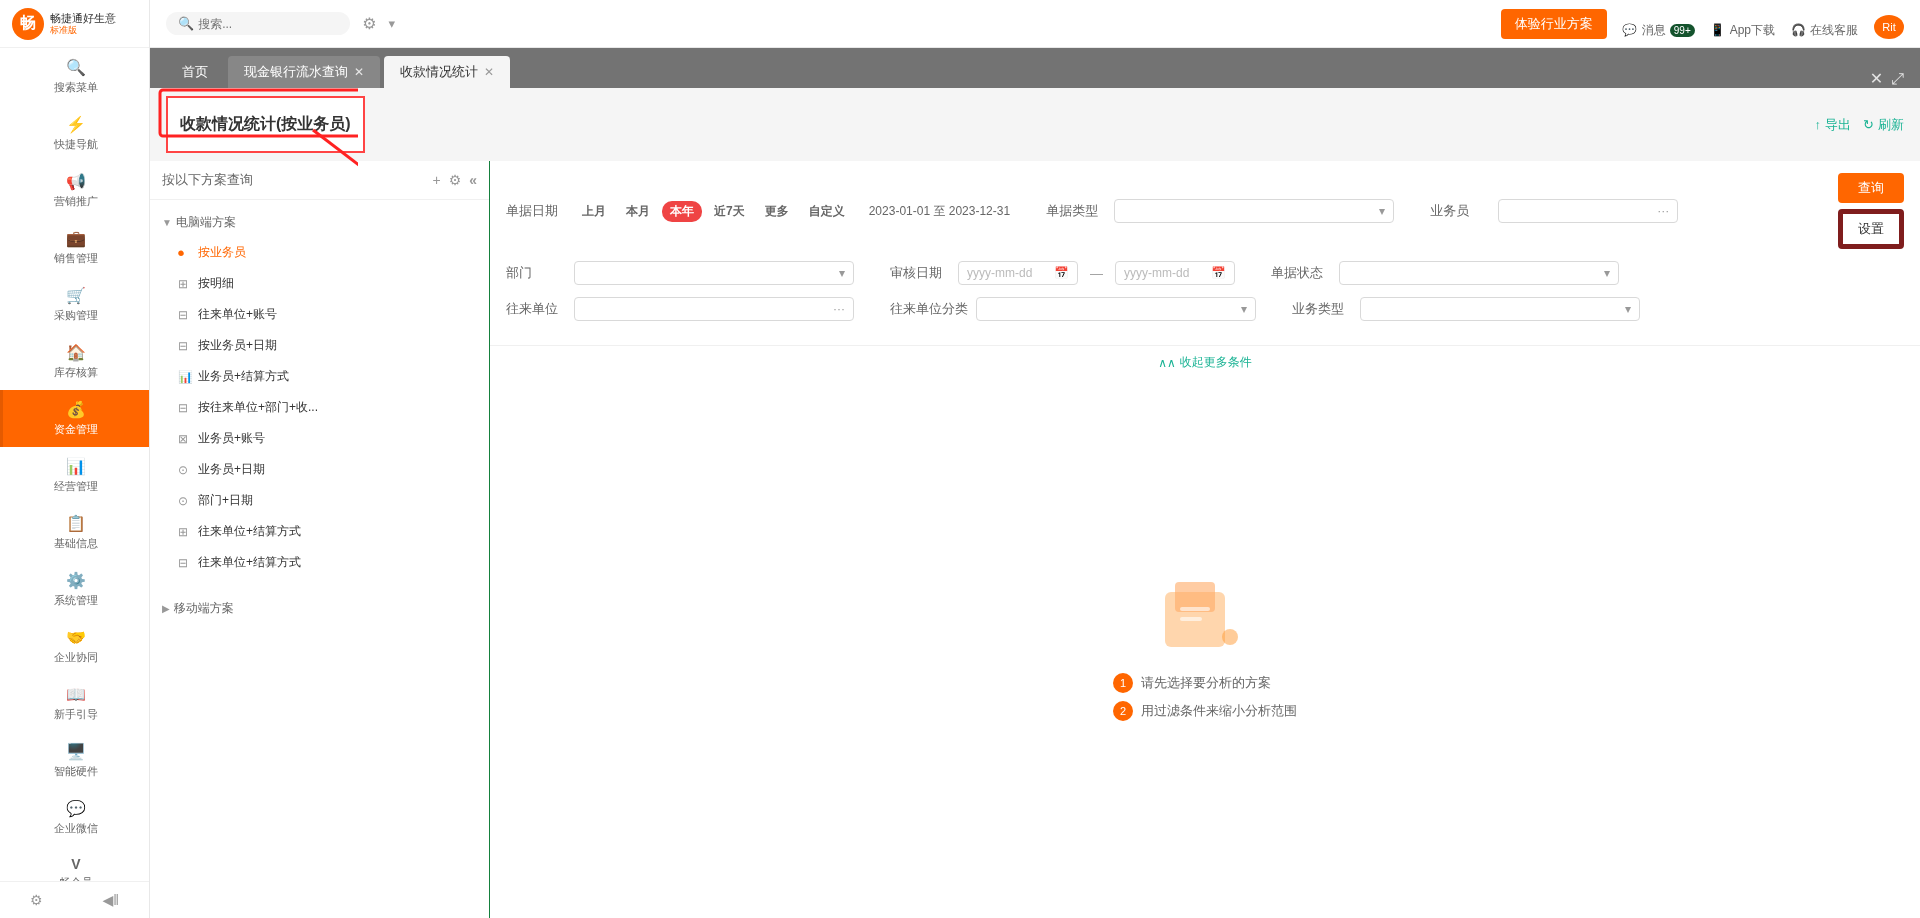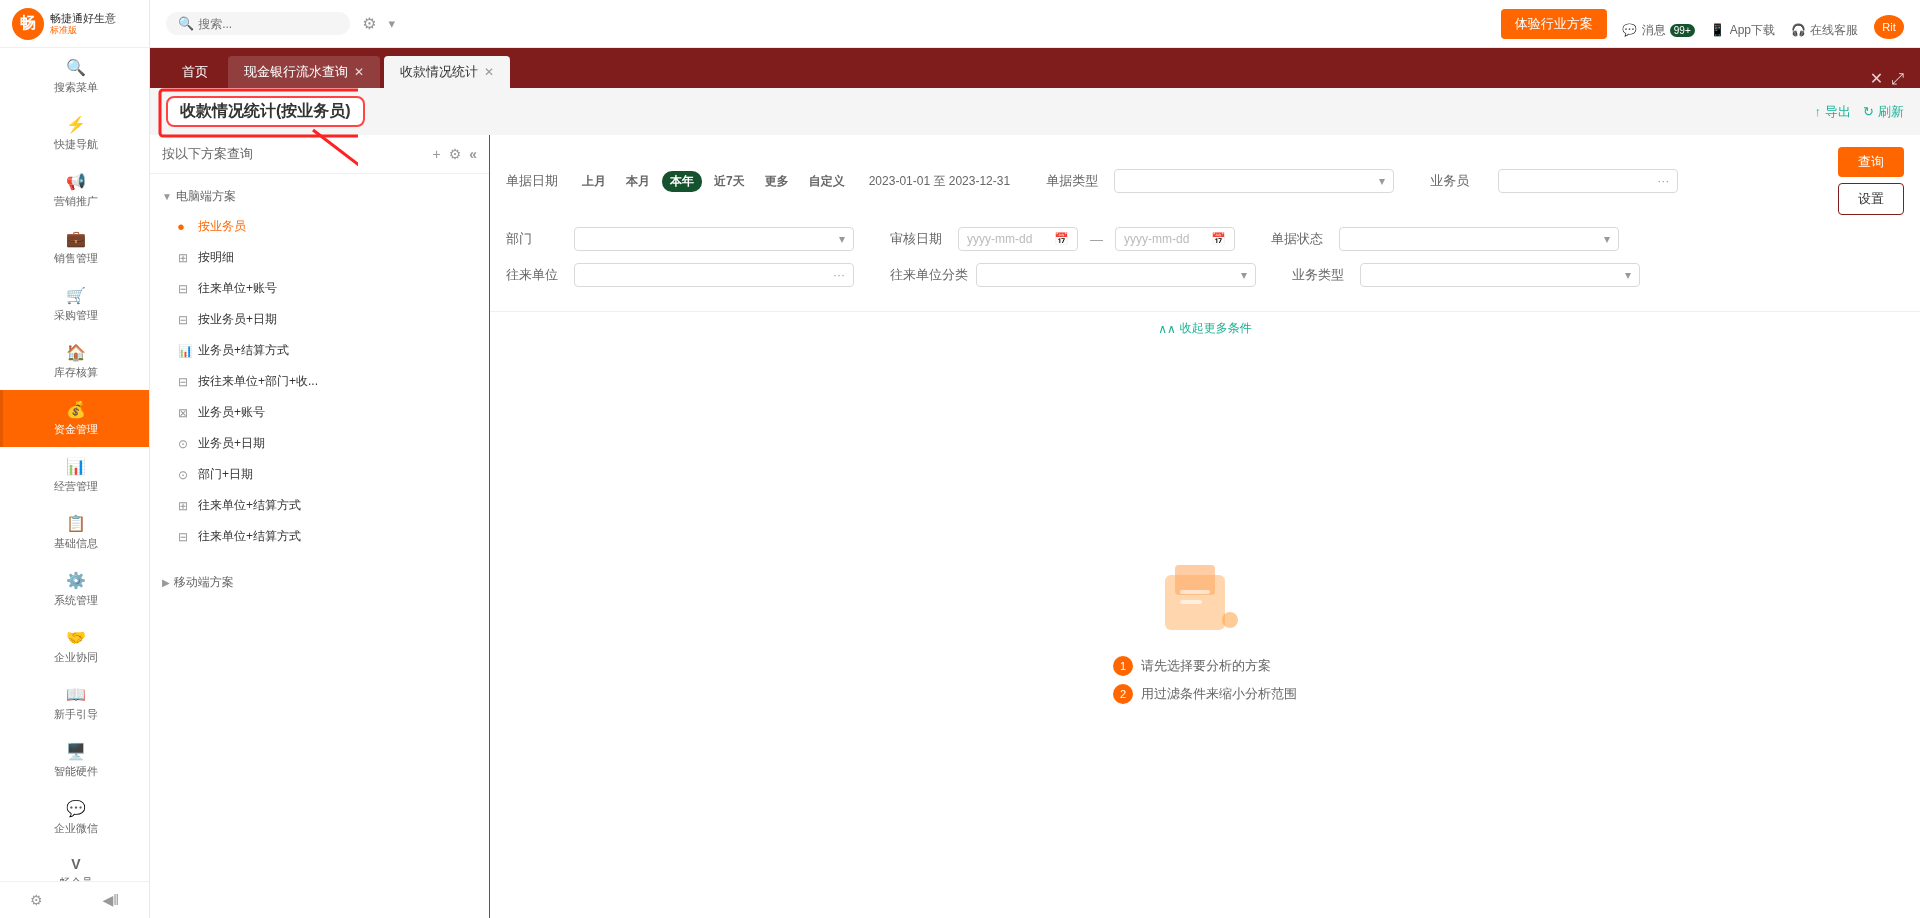--- a/index.html
+++ b/index.html
@@ -27,55 +27,55 @@
     .topbar-left { display: flex; align-items: center; gap: 12px; }
     .topbar-search { display: flex; align-items: center; background: #f5f5f5; border-radius: 16px; padding: 4px 12px; min-width: 180px; }
     .topbar-search input { border: none; background: transparent; font-size: 12px; color: #999; outline: none; width: 140px; }
     .topbar-actions { display: flex; align-items: flex-end; gap: 16px; }
     .topbar-btn { display: flex; align-items: center; gap: 4px; color: #666; cursor: pointer; font-size: 12px; }
     .topbar-btn .badge { background: #14532d; color: white; border-radius: 8px; padding: 1px 4px; font-size: 10px; }
     .trial-btn { background: #ff6600; color: white; border: none; border-radius: 4px; padding: 6px 14px; font-size: 13px; cursor: pointer; }
     .settings-icon { color: #999; cursor: pointer; font-size: 16px; }
 
     
-    .tabs { height: 40px; background: #7f1d1d; display: flex; align-items: flex-end; padding: 0 16px; flex-shrink: 0; }
+    .tabs { height: 40px; background: #737373; display: flex; align-items: flex-end; padding: 0 16px; flex-shrink: 0; }
     .tab { height: 32px; display: flex; align-items: center; padding: 0 16px; background: rgba(255,255,255,0.15); color: white; cursor: pointer; border-radius: 4px 4px 0 0; font-size: 13px; gap: 6px; margin-right: 4px; }
     .tab.active { background: #f5f5f5; color: #333; }
     .tab-home { background: transparent; }
     .tab-close { font-size: 12px; color: rgba(255,255,255,0.8); cursor: pointer; }
     .tab.active .tab-close { color: #999; }
     .tabs-right { margin-left: auto; display: flex; align-items: center; gap: 8px; }
     .window-btn { color: rgba(255,255,255,0.8); cursor: pointer; font-size: 16px; }
 
     
     .content { flex: 1; overflow: hidden; display: flex; flex-direction: column; background: #f5f5f5; }
 
     
     .page-header { background: #f5f5f5; padding: 8px 16px; display: flex; align-items: center; justify-content: space-between; flex-shrink: 0; }
-    .page-title-box { border: 2px solid #ff4444; border-radius: 8px; padding: 3px 12px; background: white; }
+    .page-title-box { border: 2px solid #ff4444; border-radius: 0; padding: 16px 12px; background: white; }
     .page-title { font-size: 16px; font-weight: bold; color: #333; }
     .page-actions { display: flex; gap: 12px; align-items: center; }
     .action-btn { display: flex; align-items: center; gap: 4px; color: #1ab394; cursor: pointer; font-size: 13px; }
 
     
     .filter-panel { background: white; margin: 0; padding: 12px 16px; flex-shrink: 0; }
     .filter-row { display: flex; align-items: center; gap: 16px; margin-bottom: 12px; flex-wrap: wrap; }
     .filter-group { display: flex; align-items: center; gap: 8px; }
     .filter-label { color: #666; font-size: 13px; white-space: nowrap; min-width: 60px; }
     .date-tabs { display: flex; gap: 4px; align-items: center; }
     .date-tab { padding: 2px 8px; font-size: 12px; color: #666; cursor: pointer; border-radius: 2px; font-weight: bold; }
-    .date-tab.active { background: #14532d; color: white; border-radius: 10px; }
+    .date-tab.active { background: #ef4444; color: white; border-radius: 10px; }
     .date-range { font-size: 12px; color: #666; margin-left: 8px; }
     .filter-select { display: flex; align-items: center; border: 1px solid #d9d9d9; border-radius: 4px; padding: 4px 8px; min-width: 200px; justify-content: space-between; cursor: pointer; }
     .filter-select span { color: #999; font-size: 12px; }
     .dropdown-arrow { color: #999; font-size: 10px; }
     .date-input { border: 1px solid #d9d9d9; border-radius: 4px; padding: 4px 8px; font-size: 12px; color: #bbb; min-width: 120px; display: flex; align-items: center; justify-content: space-between; }
     .date-separator { color: #999; margin: 0 4px; }
     .query-btn { background: #ff6600; color: white; border: none; border-radius: 4px; padding: 6px 20px; font-size: 13px; cursor: pointer; }
-    .setting-btn { border: 1px solid #7f1d1d; background: white; border-radius: 4px; padding: 6px 14px; font-size: 13px; cursor: pointer; color: #333; }
+    .setting-btn { border: 5px solid #7f1d1d; background: white; border-radius: 4px; padding: 6px 14px; font-size: 13px; cursor: pointer; color: #333; }
     .filter-actions { display: flex; flex-direction: column; gap: 6px; }
 
     
     .collapse-bar { background: white; display: flex; justify-content: center; align-items: center; padding: 8px; border-top: 1px solid #f0f0f0; }
     .collapse-btn { color: #1ab394; cursor: pointer; font-size: 12px; display: flex; align-items: center; gap: 4px; }
 
     
     .sidebar-panel { width: 340px; background: white; border-right: 1px solid #15803d; display: flex; flex-direction: column; flex-shrink: 0; }
     .filter-content { display: flex; flex: 1; overflow: hidden; }
     .sidebar-panel-header { padding: 10px 12px; font-size: 13px; color: #666; display: flex; align-items: center; justify-content: space-between; border-bottom: 1px solid #f0f0f0; }

